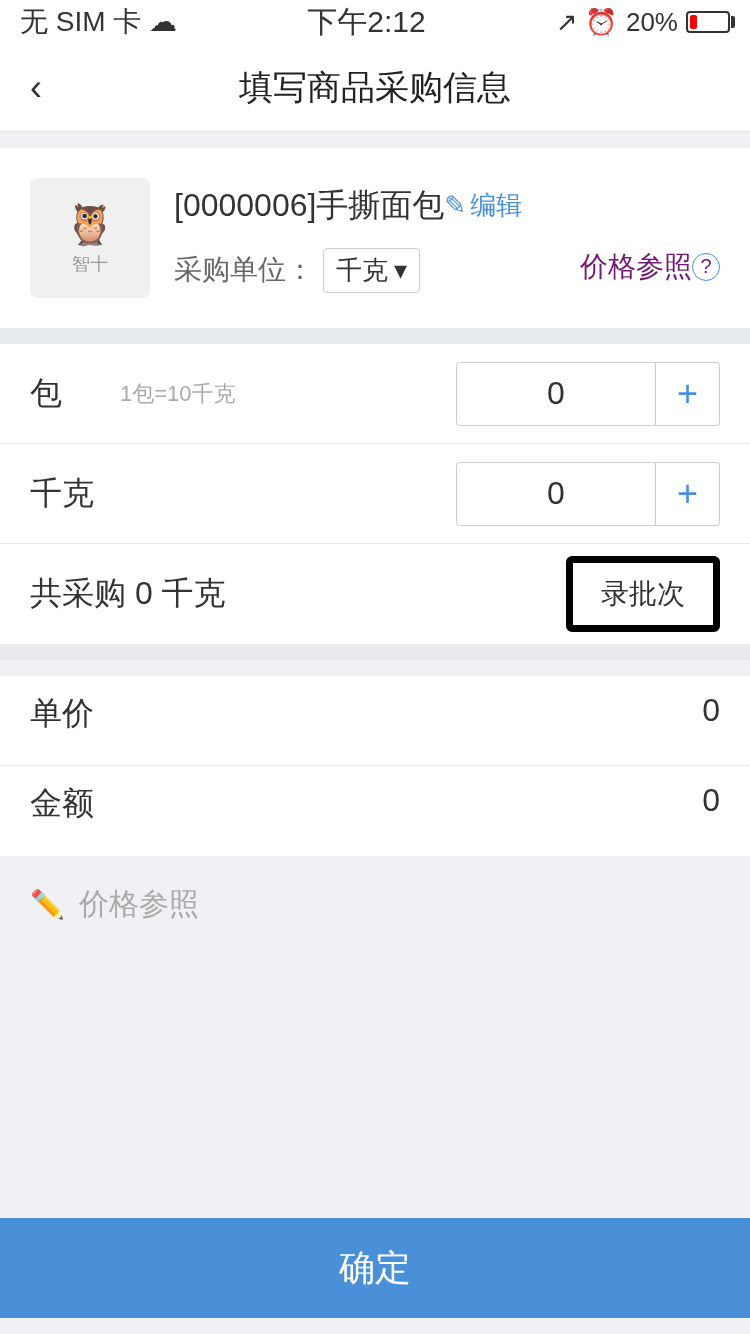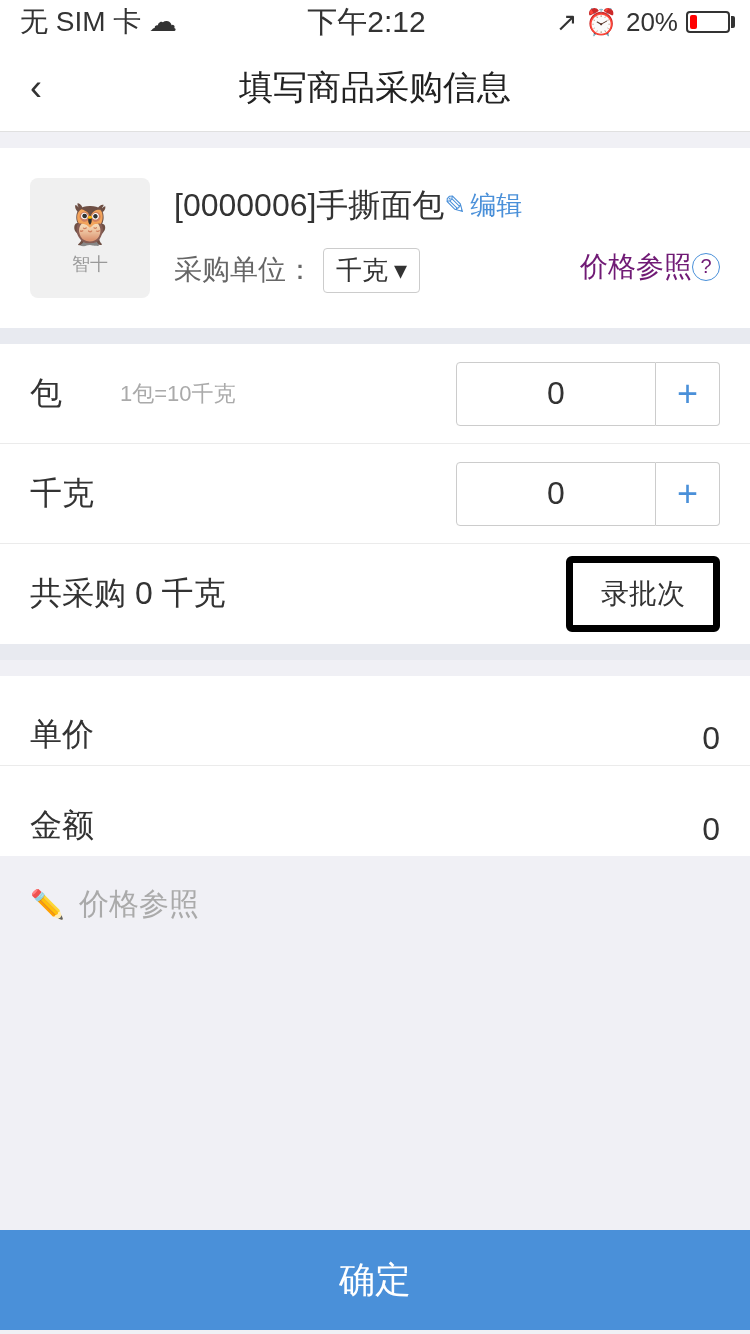--- a/index.html
+++ b/index.html
@@ -232,23 +232,23 @@
       cursor: pointer;
     }
 
     
     .price-section {
       background: #fff;
       margin-top: 16px;
     }
     .price-row {
       display: flex;
-      align-items: flex-end;
+      align-items: flex-start;
       justify-content: space-between;
-      padding: 8px 30px;
+      padding: 16px 30px;
       height: 90px;
       border-bottom: 1px solid #ebebeb;
     }
     .price-row:last-child {
       border-bottom: none;
     }
     .price-label {
       font-size: 32px;
       color: #333;
     }
@@ -278,21 +278,21 @@
     
     .spacer {
       flex: 1;
       min-height: 200px;
       background: #f0f0f5;
     }
 
     
     .confirm-btn-wrap {
       position: fixed;
-      bottom: 4px;
+      bottom: 16px;
       width: 750px;
       background: #4a90d9;
       height: 100px;
       display: flex;
       align-items: center;
       justify-content: center;
       cursor: pointer;
     }
     .confirm-btn-text {
       font-size: 36px;

